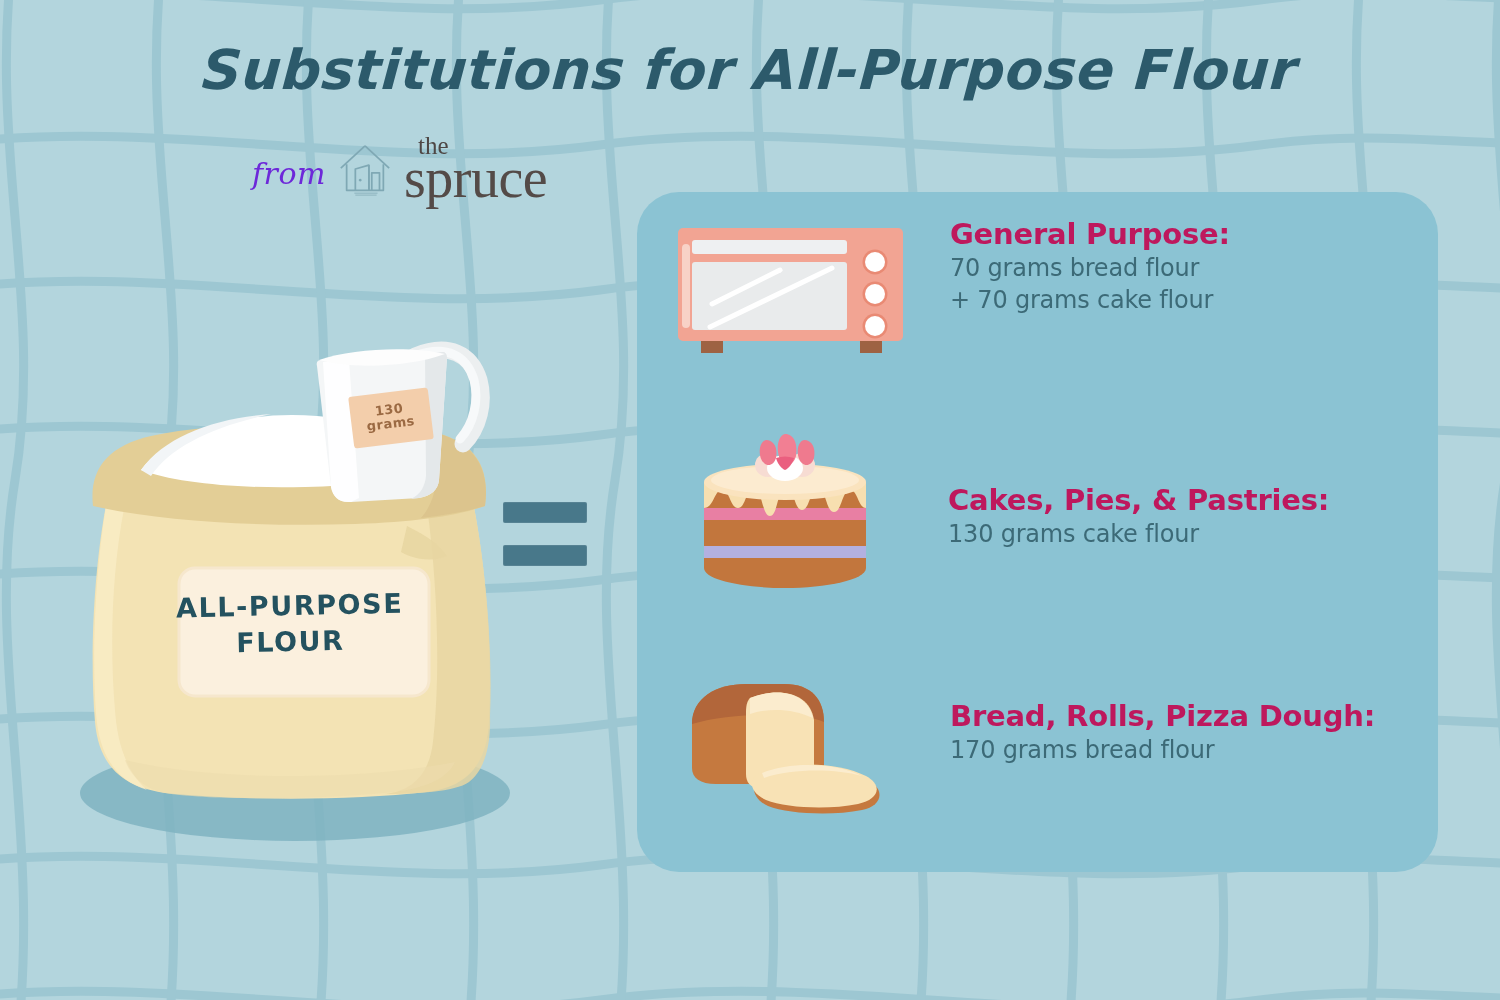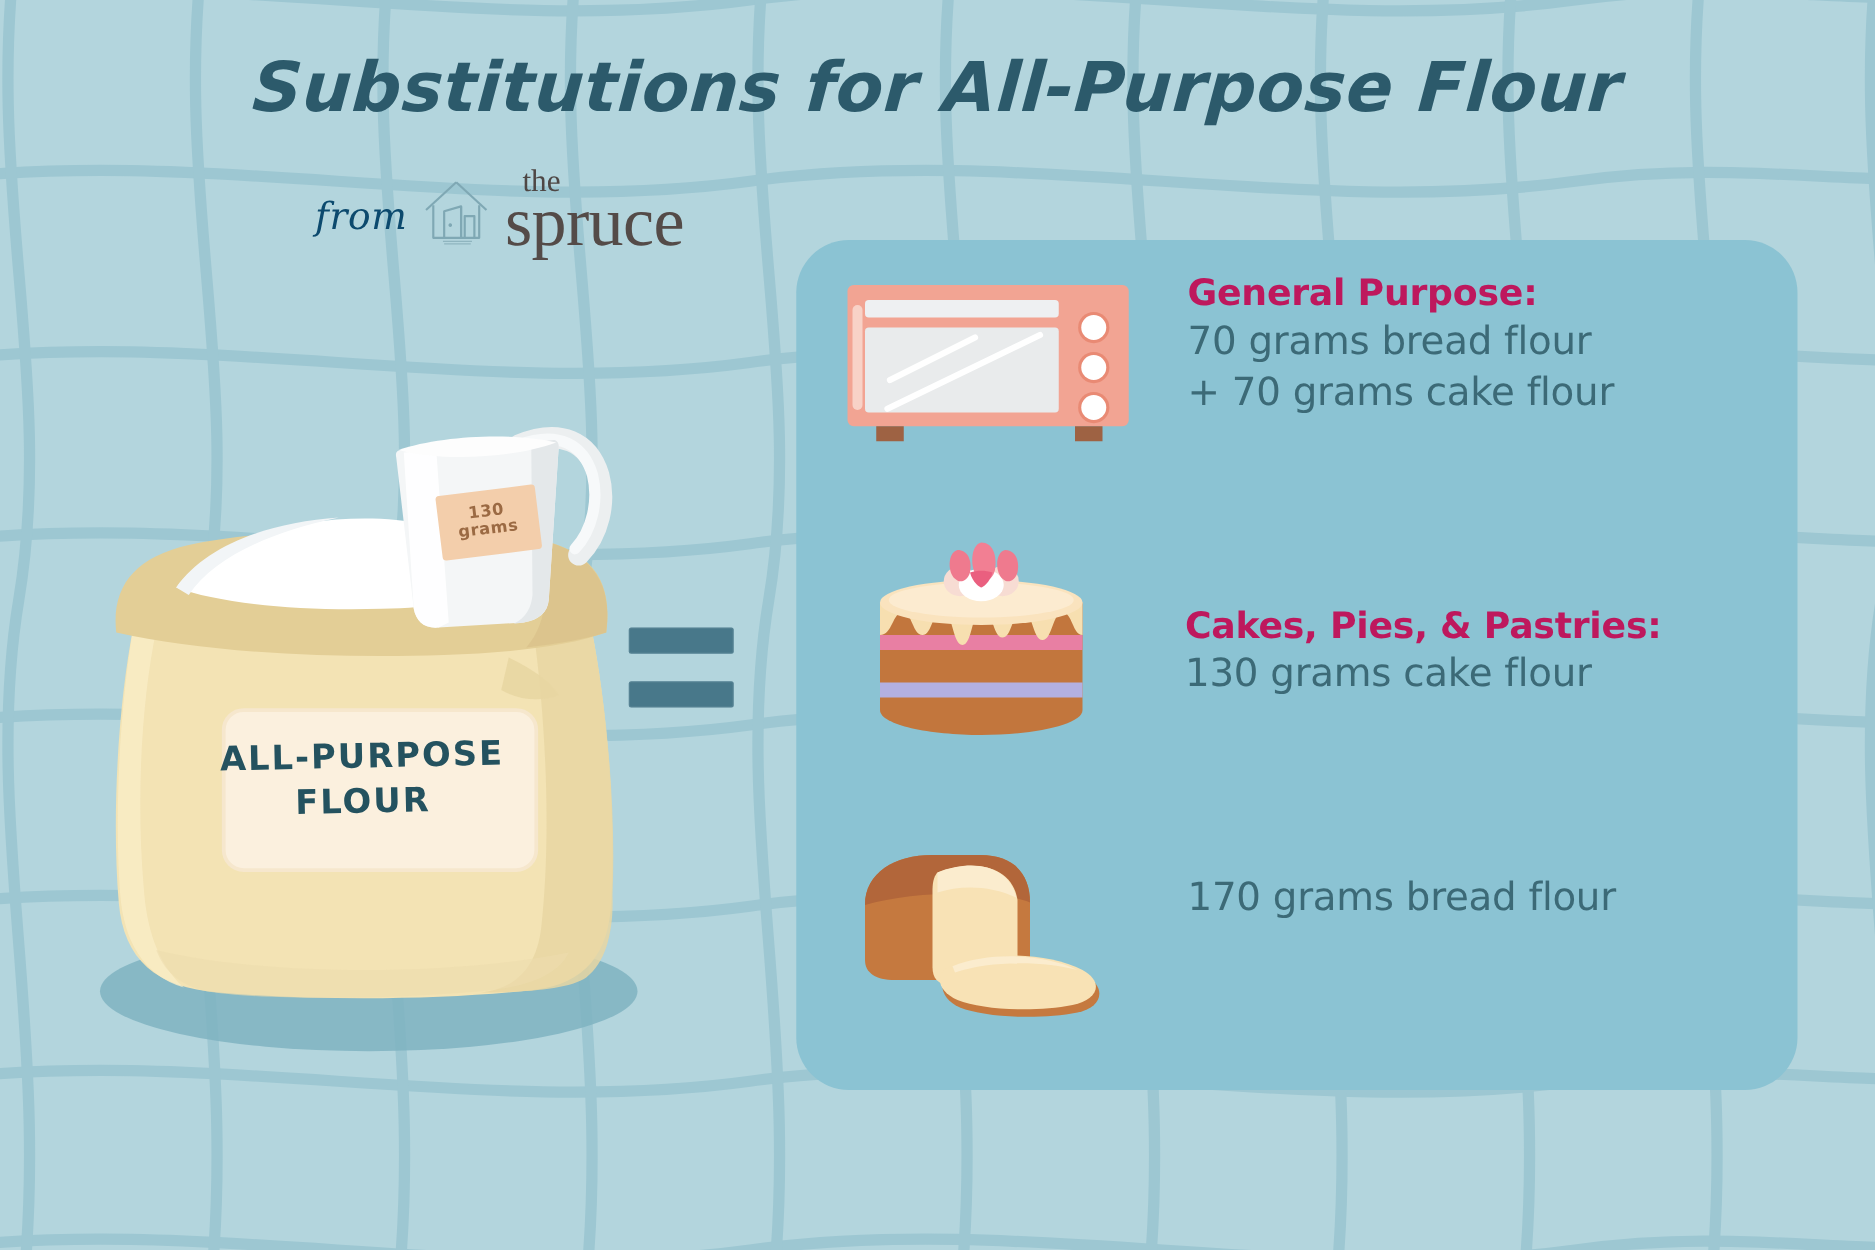--- a/index.html
+++ b/index.html
@@ -24,21 +24,21 @@
     color:#2c5a6b;
     white-space:nowrap;
     transform:skewX(-4deg);
   }
   .logo{
     position:absolute;top:138px;left:252px;
     display:flex;align-items:center;gap:10px;height:62px;
   }
   .logo-from{
     font-family:"DejaVu Serif", serif;font-style:italic;
-    font-size:30px;color:#0c4a6e;letter-spacing:.5px;
+    font-size:30px;color:#6d28d9;letter-spacing:.5px;
     transform:translateY(4px);
   }
   .logo-house{width:58px;height:58px;display:block;}
   .logo-word{display:flex;flex-direction:column;align-items:flex-start;line-height:.82;}
   .logo-the{
     font-family:"Liberation Serif", serif;font-size:25px;color:#4e4745;
     margin-left:14px;
   }
   .logo-spruce{
     font-family:"Liberation Serif", serif;font-size:56px;color:#544b48;
@@ -61,21 +61,21 @@
   .row{position:absolute;display:flex;align-items:center;}
   .row .art{position:relative;flex:0 0 auto;}
   .row .txt{margin-left:0;}
   .lbl{
     font-family:"DejaVu Sans", sans-serif;
     font-weight:bold;font-size:29px;color:#be185d;
     letter-spacing:-.2px;white-space:nowrap;line-height:1.28;
   }
   .val{
     font-family:"DejaVu Sans", sans-serif;
-    font-weight:normal;font-size:31px;color:#3c6a77;
+    font-weight:normal;font-size:24px;color:#3c6a77;
     letter-spacing:-.2px;white-space:nowrap;line-height:1.32;
   }
 
   .row1{left:668px;top:222px;}
   .row1 .txt{position:absolute;left:282px;top:-6px;}
   .row2{left:690px;top:420px;}
   .row2 .txt{position:absolute;left:258px;top:62px;}
   .row3{left:672px;top:668px;}
   .row3 .txt{position:absolute;left:278px;top:30px;}
 
@@ -312,17 +312,18 @@
                L88 120 C78 120 74 114 74 106 L74 44 C74 36 76 32 78 30 Z" fill="#f8e2b5"></path>
       <path d="M78 30 C108 18 136 26 141 50 C120 40 96 40 78 46 Z" fill="#fbecce"></path>
 
       <path d="M88 110 C120 96 168 98 196 112 C214 122 210 138 190 142
                C160 148 116 146 96 138 C80 131 78 116 88 110 Z" fill="#c5793f"></path>
       <path d="M86 106 C118 92 166 94 194 108 C212 118 206 132 186 136
                C156 142 114 140 94 132 C78 125 76 112 86 106 Z" fill="#f8e2b5"></path>
       <path d="M90 105 C120 93 164 95 190 108 C164 101 122 100 92 110 Z" fill="#fbecce"></path>
     </svg>
     <div class="txt">
+      <div class="lbl">Bread, Rolls, Pizza Dough:</div>
       <div class="val">170 grams bread flour</div>
     </div>
   </div>
 
 </div>
 
 </body></html>

